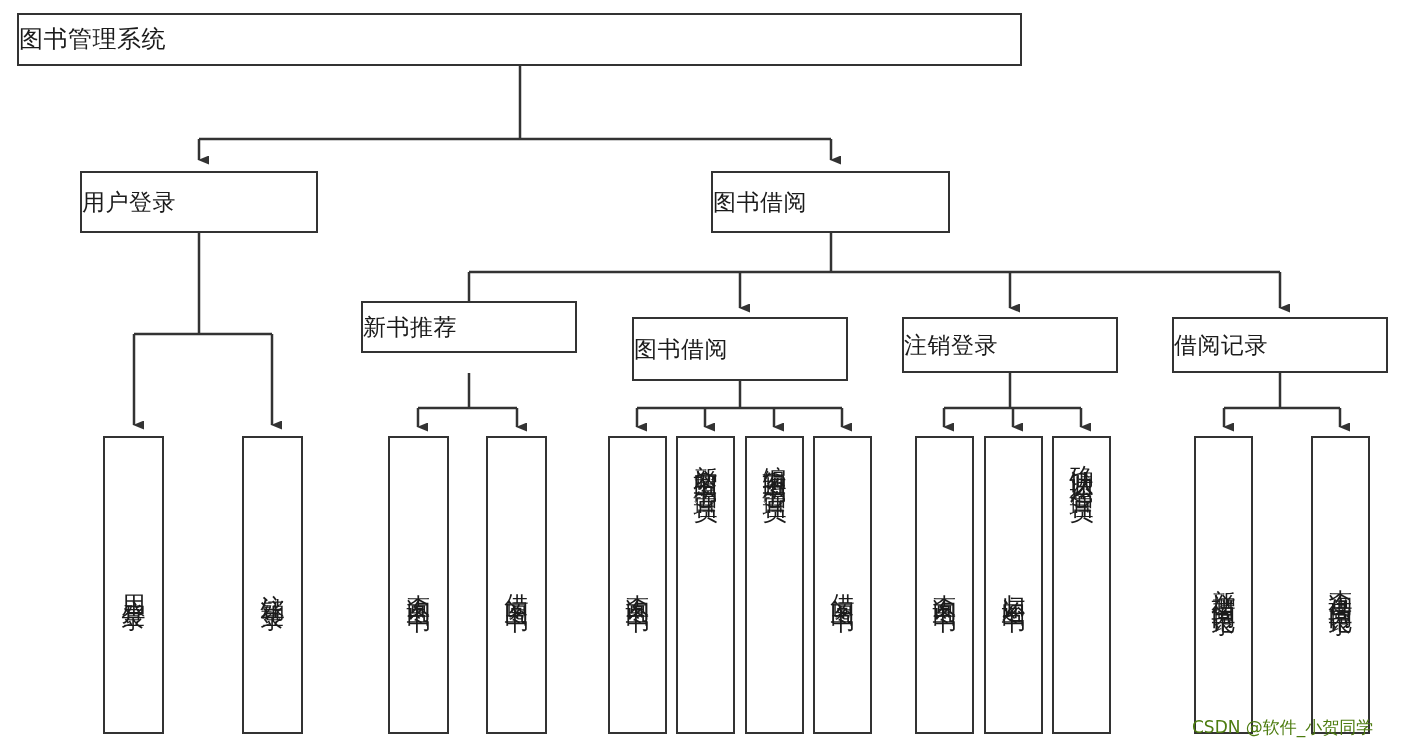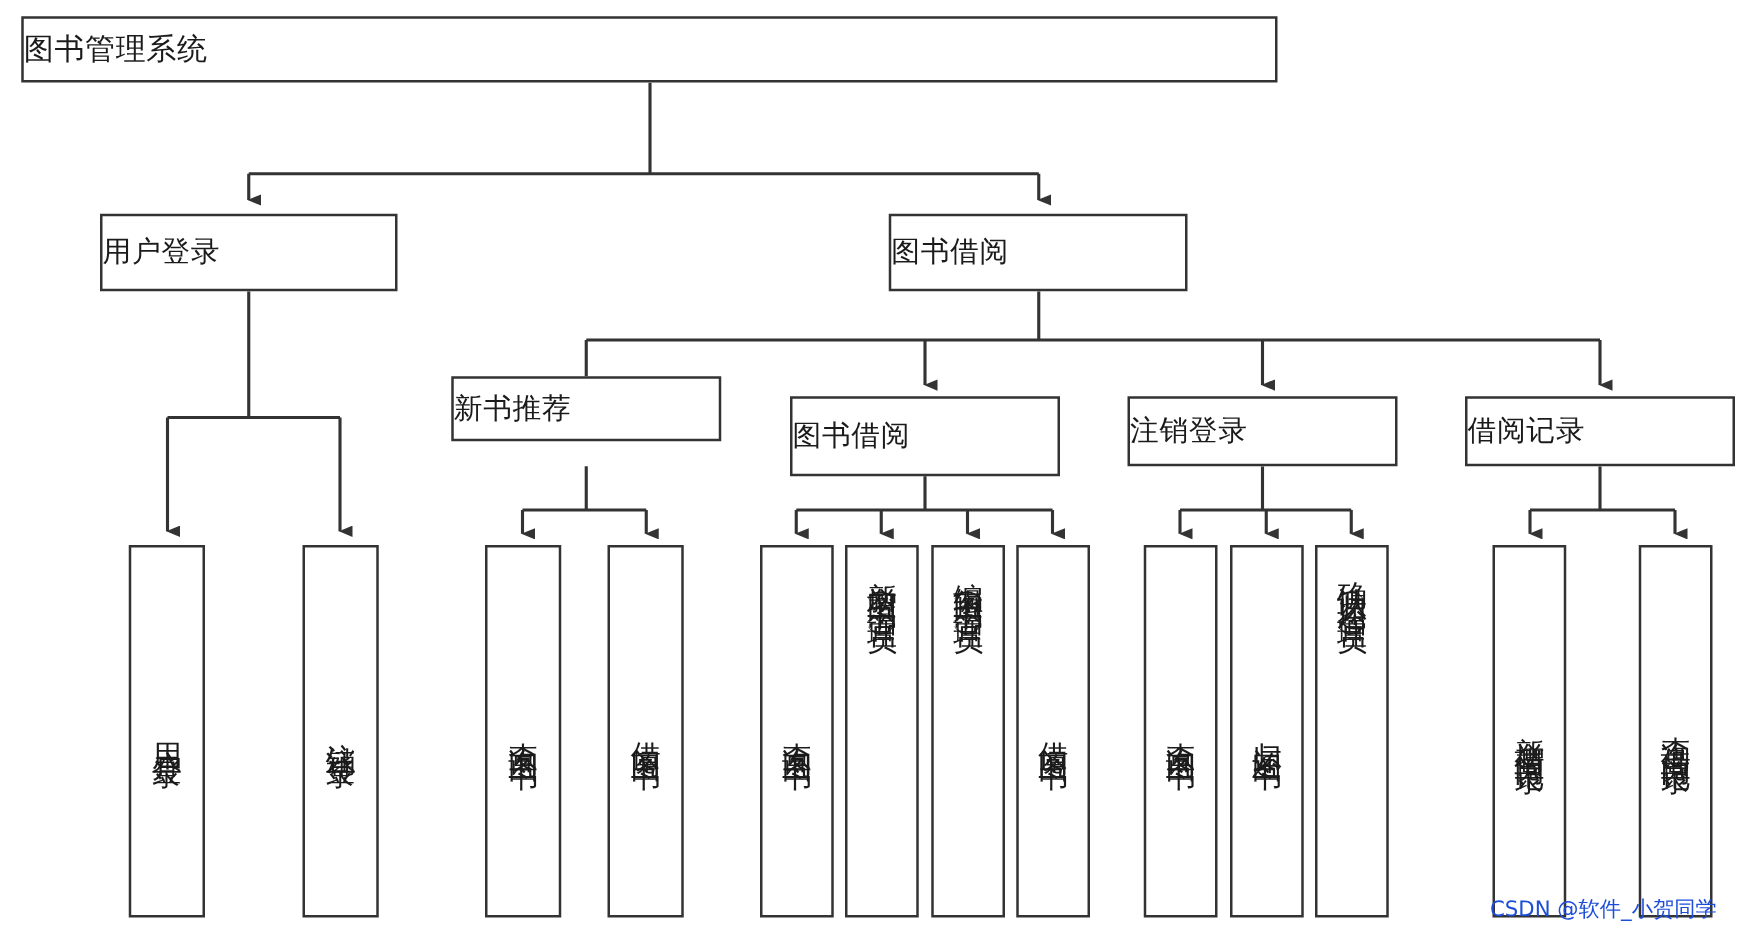--- a/index.html
+++ b/index.html
@@ -60,21 +60,21 @@
     font-size: 24px;
     letter-spacing: 5px;
     line-height: 1;
   }
   .node.vert.tall .node-label {
     align-self: flex-start;
     margin-top: 8px;
   }
   .watermark {
     position: absolute;
-    color: #1d4ed8;
+    color: #4d7c0f;
     font-size: 17px;
     z-index: 5;
     white-space: nowrap;
     font-family: "DejaVu Sans", "Liberation Sans", sans-serif;
   }
 </style>
 </head>
 <body>
 
 <div id="diagram-root">

